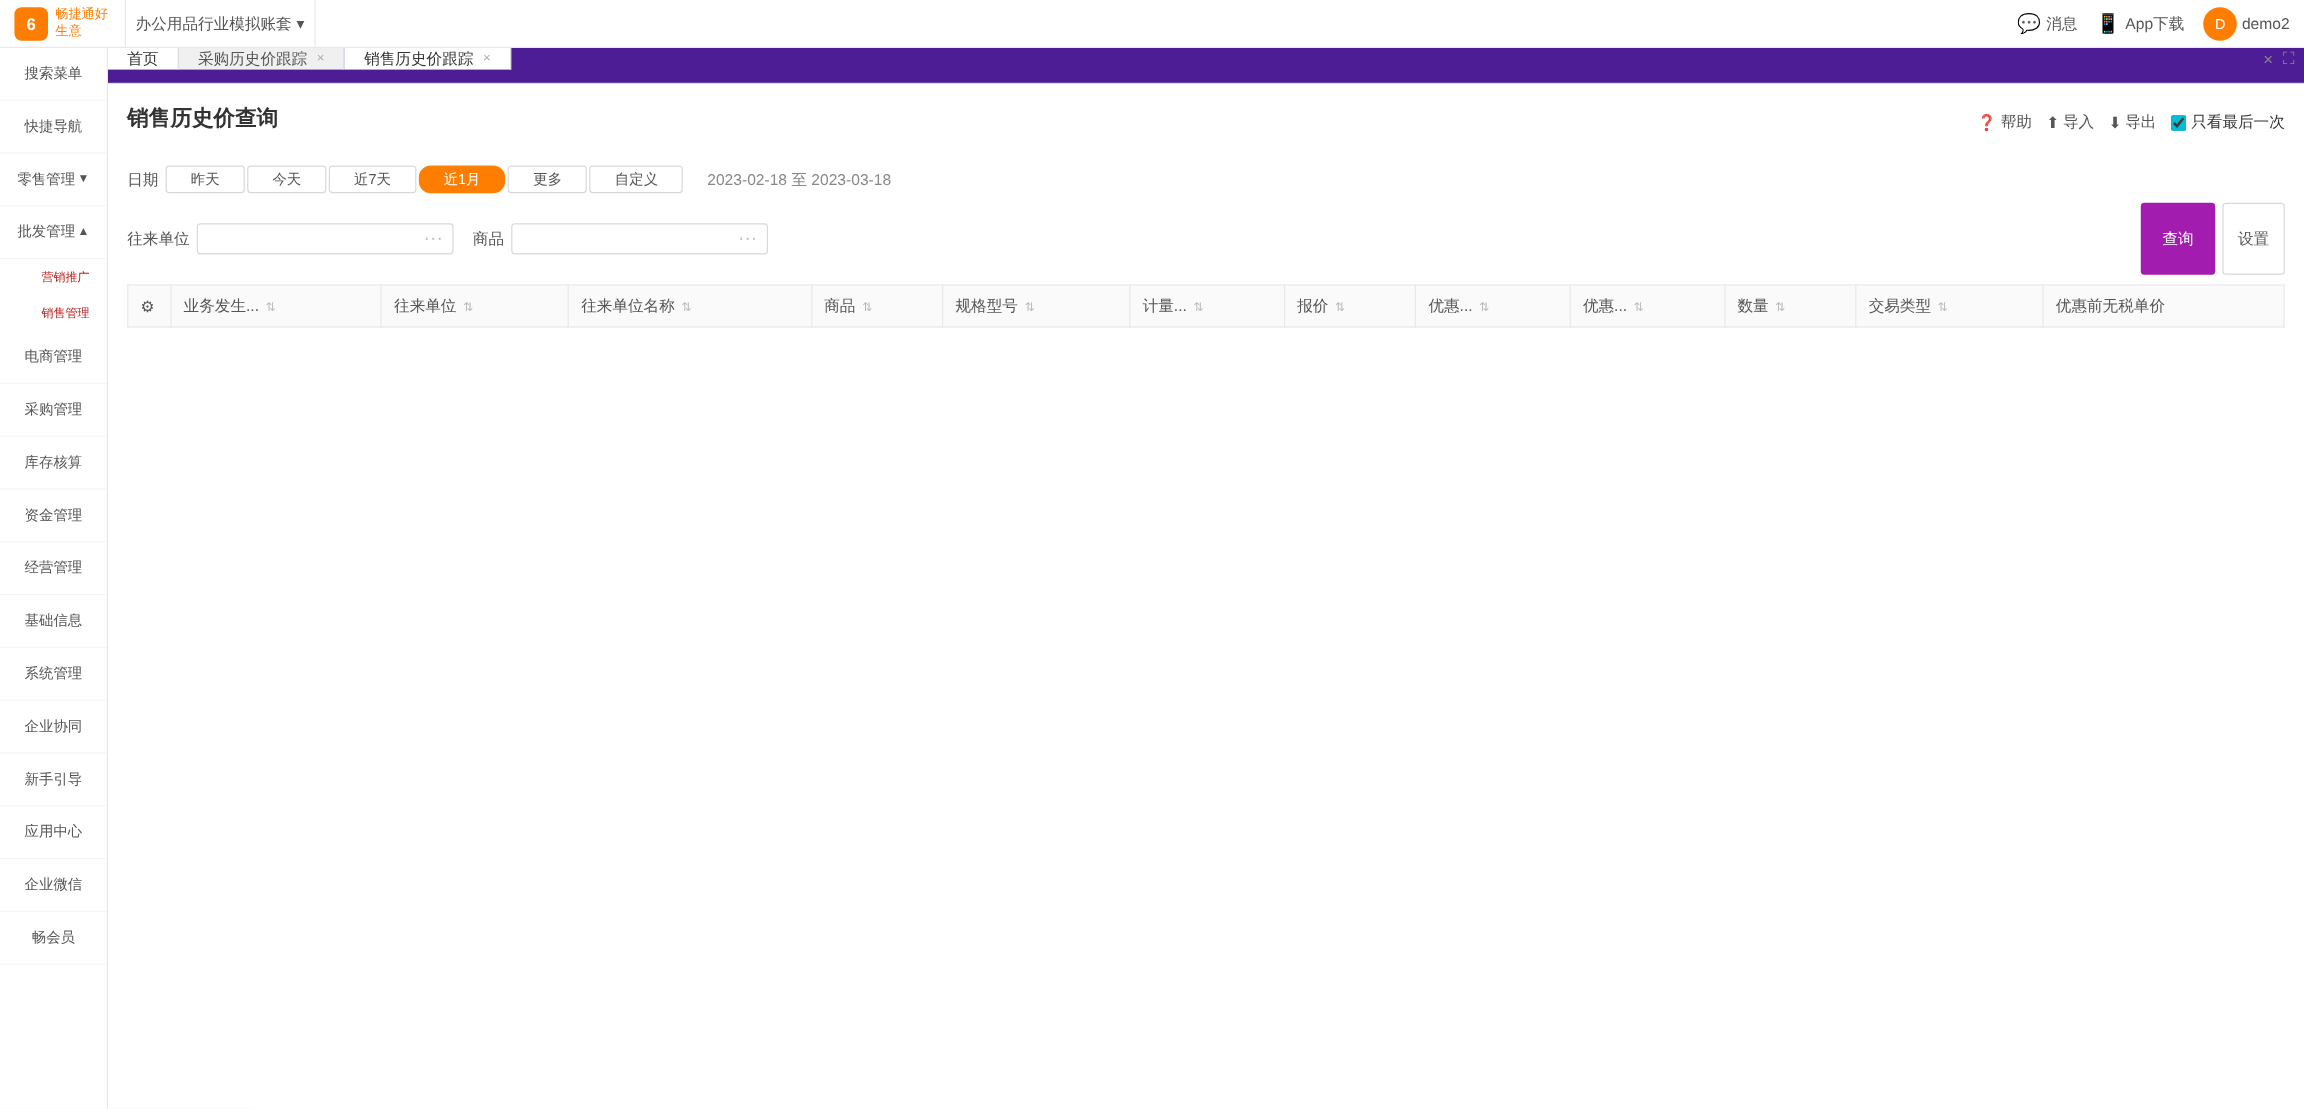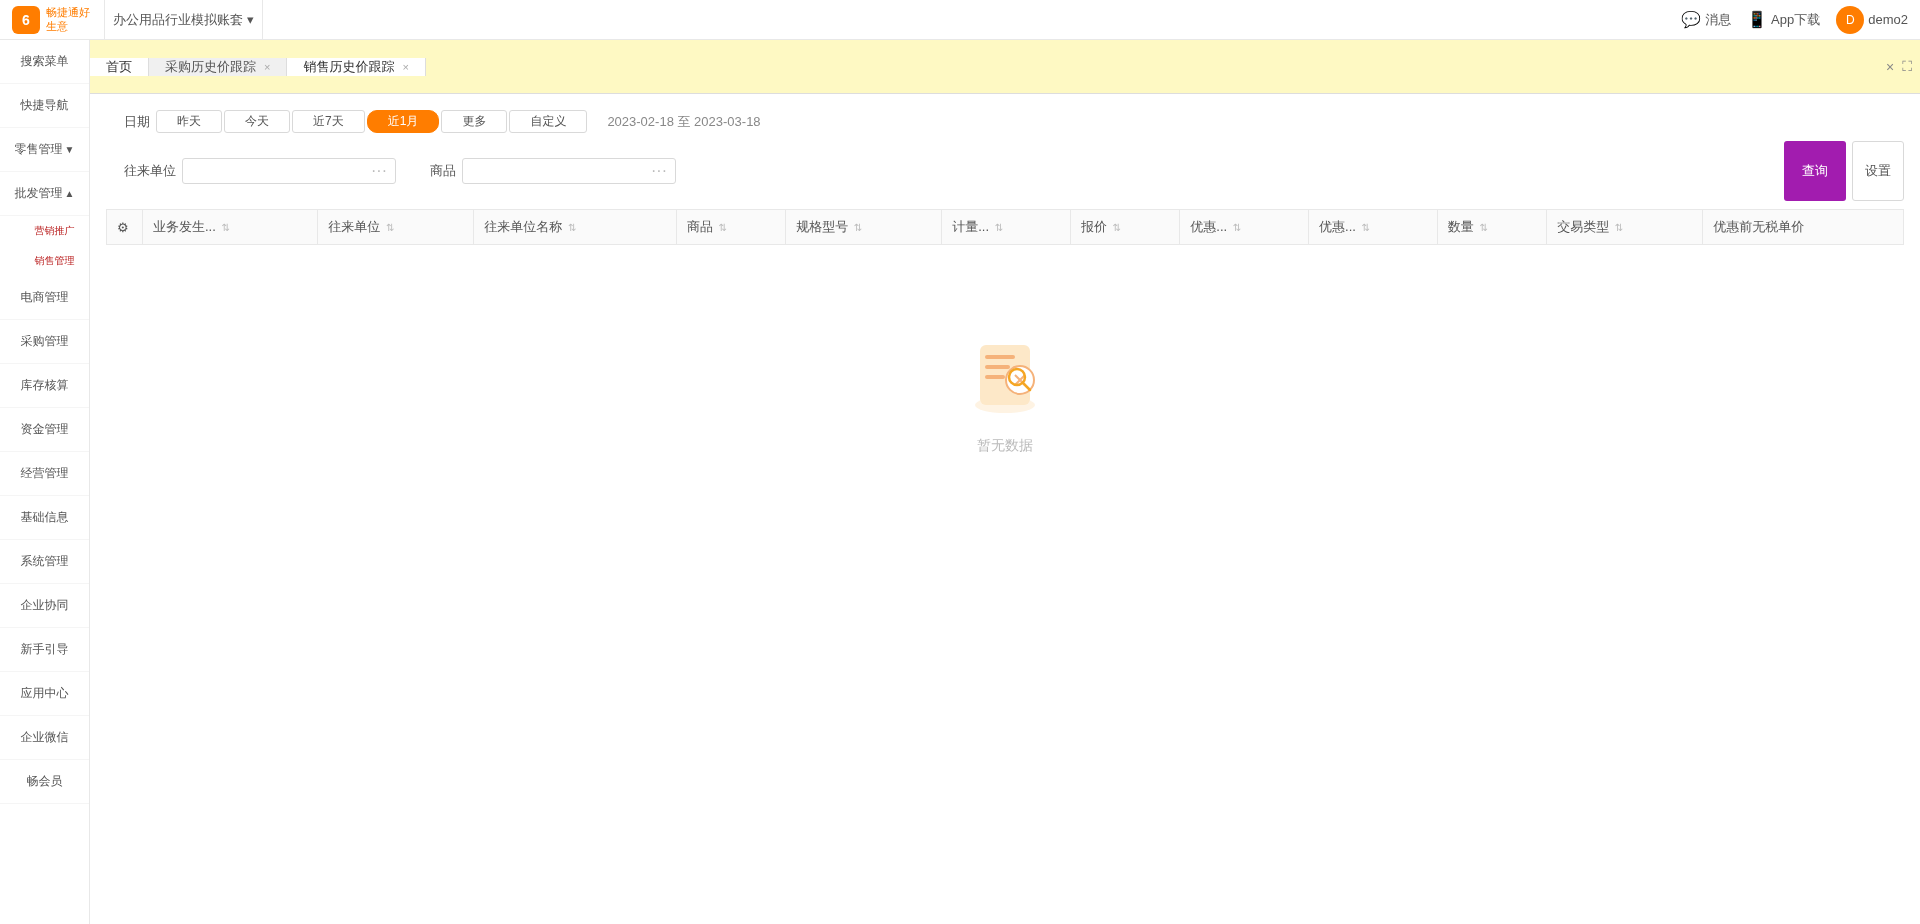--- a/index.html
+++ b/index.html
@@ -127,24 +127,24 @@
     
     .content-area {
       flex: 1;
       display: flex;
       flex-direction: column;
       overflow: hidden;
     }
 
     
     .tab-bar {
-      height: 54px;
-      background: #fef9c3;
-      display: flex;
-      align-items: center;
+      height: 30px;
+      background: #4c1d95;
+      display: flex;
+      align-items: flex-start;
       border-bottom: 1px solid #ddd;
     }
     .tab {
       display: flex;
       align-items: center;
       padding: 0 16px;
       gap: 6px;
       cursor: pointer;
       font-size: 13px;
       color: #555;
@@ -207,21 +207,20 @@
     }
     .filter-group {
       display: flex;
       align-items: center;
       gap: 6px;
     }
     .filter-label {
       color: #555;
       font-size: 13px;
       white-space: nowrap;
-      margin-left: 18px;
     }
     .date-options {
       display: flex;
       align-items: center;
       gap: 2px;
     }
     .date-btn {
       padding: 2px 20px;
       border: 1px solid #d9d9d9;
       background: #fff;
@@ -458,20 +457,41 @@
         <span class="tab-close">×</span>
       </div>
       <div class="tab-bar-actions">
         <button class="tab-bar-btn">×</button>
         <button class="tab-bar-btn">⛶</button>
       </div>
     </div>
 
     <div class="page-content">
 
+      <div style="display:flex; align-items:center; justify-content:space-between; margin-bottom:12px;">
+        <h2 class="page-title">销售历史价查询</h2>
+        <div class="top-action-bar">
+          <button class="top-action-btn">
+            <span>❓</span>
+            <span>帮助</span>
+          </button>
+          <button class="top-action-btn">
+            <span>⬆</span>
+            <span>导入</span>
+          </button>
+          <button class="top-action-btn">
+            <span>⬇</span>
+            <span>导出</span>
+          </button>
+          <label class="checkbox-wrap">
+            <input type="checkbox" checked="" style="">
+            <span>只看最后一次</span>
+          </label>
+        </div>
+      </div>
 
       <div class="filter-bar">
 
         <div class="filter-group">
           <span class="filter-label">日期</span>
           <div class="date-options">
             <button class="date-btn">昨天</button>
             <button class="date-btn">今天</button>
             <button class="date-btn">近7天</button>
             <button class="date-btn active">近1月</button>
@@ -520,33 +540,16 @@
             <th>数量 <span class="sort-icon">⇅</span></th>
             <th>交易类型 <span class="sort-icon">⇅</span></th>
             <th>优惠前无税单价</th>
           </tr>
         </thead>
         <tbody id="table-body">
           
         </tbody>
       </table>
 
-      <div class="empty-state">
-        <svg class="empty-icon" viewBox="0 0 100 100">
-
-          <ellipse cx="50" cy="80" rx="30" ry="8" fill="#fde8c8" opacity="0.5"></ellipse>
-          <rect x="25" y="20" width="50" height="60" rx="6" fill="#fde8c8"></rect>
-          <rect x="30" y="30" width="30" height="4" rx="2" fill="#f5b27a"></rect>
-          <rect x="30" y="40" width="25" height="4" rx="2" fill="#f5b27a"></rect>
-          <rect x="30" y="50" width="20" height="4" rx="2" fill="#f5b27a"></rect>
-          <circle cx="65" cy="55" r="14" fill="#fff" stroke="#f5b27a" stroke-width="2"></circle>
-          <line x1="60" y1="50" x2="70" y2="60" stroke="#f5b27a" stroke-width="2"></line>
-          <line x1="70" y1="50" x2="60" y2="60" stroke="#f5b27a" stroke-width="2"></line>
-
-          <circle cx="62" cy="52" r="8" fill="none" stroke="#f5a623" stroke-width="2.5"></circle>
-          <line x1="68" y1="58" x2="75" y2="65" stroke="#f5a623" stroke-width="2.5" stroke-linecap="round"></line>
-        </svg>
-        <span class="empty-text">暂无数据</span>
-      </div>
 
     </div>
   </div>
 </div>
 
 </body></html>

